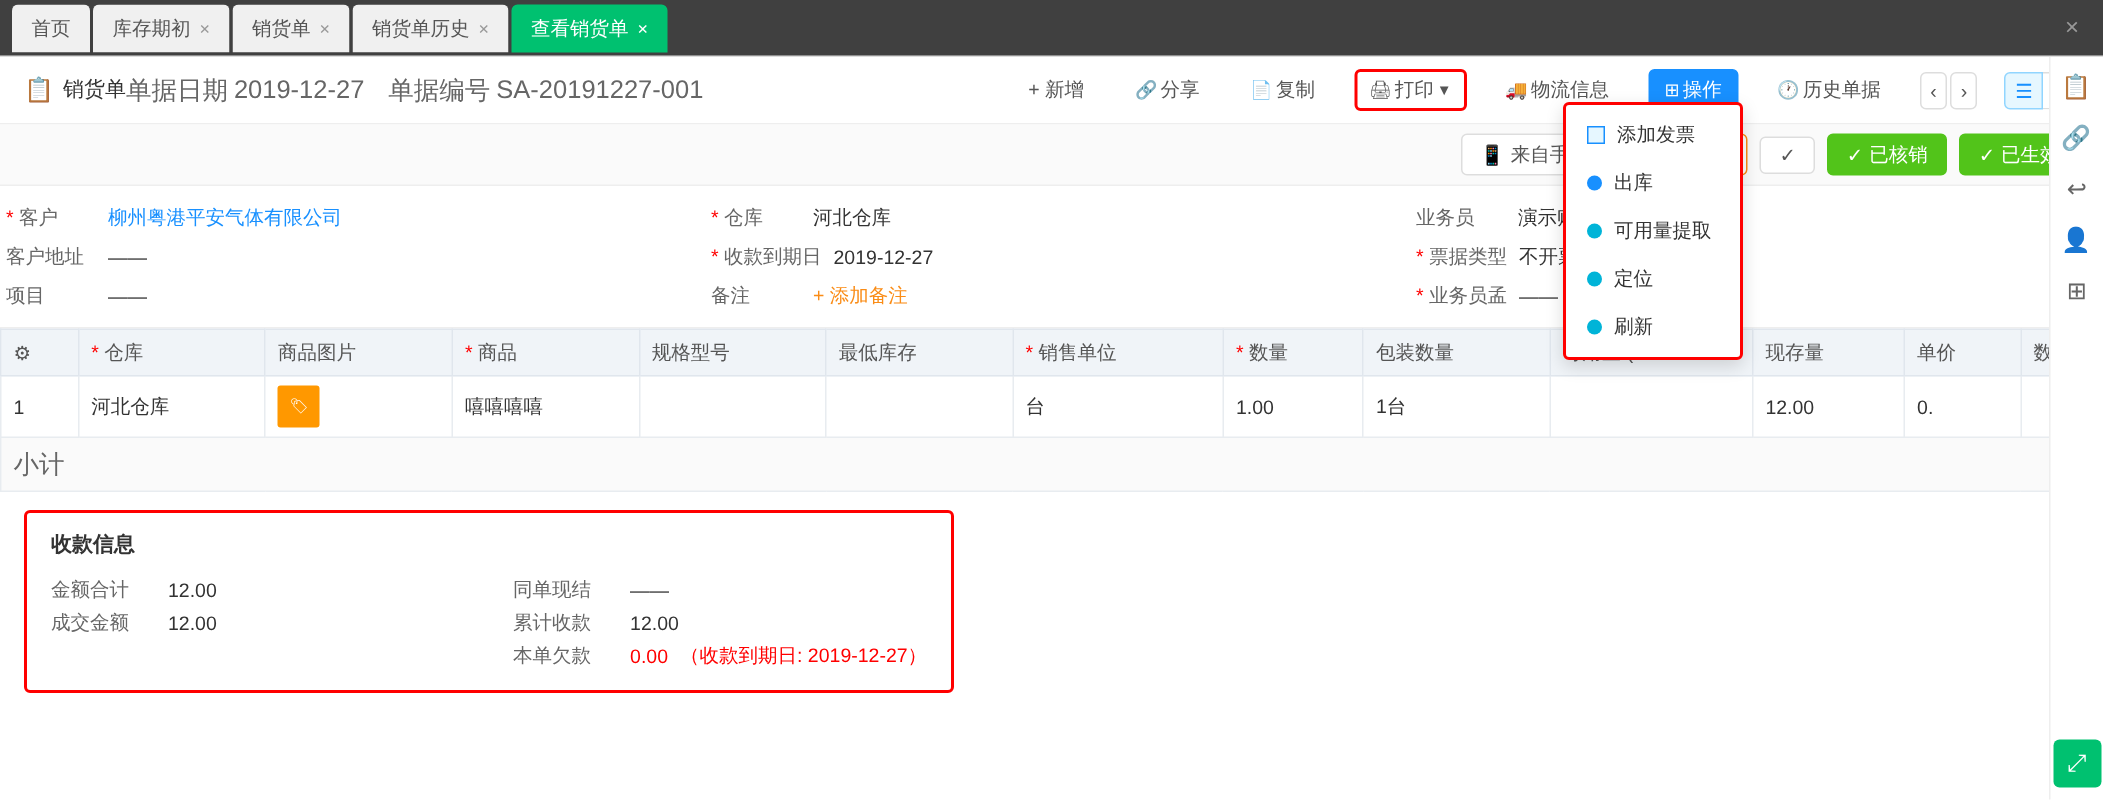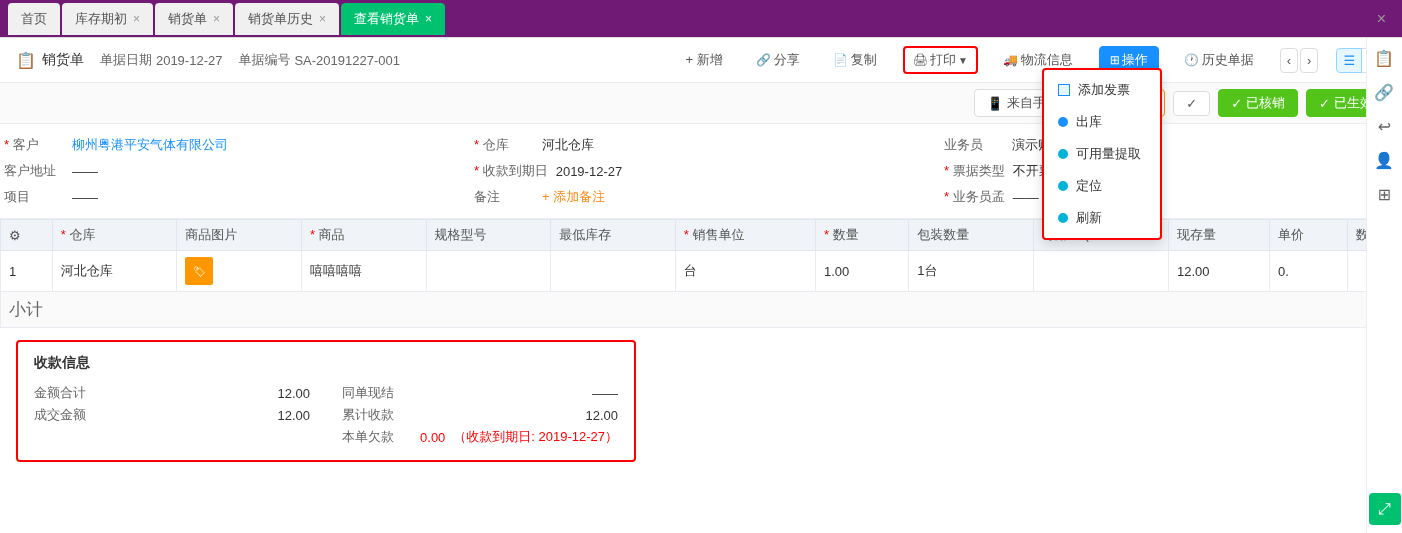--- a/index.html
+++ b/index.html
@@ -1,20 +1,20 @@
 <!DOCTYPE html>
 <html><head>
   <meta charset="utf-8">
   <style>
     * { box-sizing: border-box; margin: 0; padding: 0; }
     body { font-family: 'Microsoft YaHei', Arial, sans-serif; font-size: 13px; background: #f5f5f5; color: #333; overflow: hidden; }
 
     
     .tab-bar {
-      display: flex; align-items: center; background: #701a75; border-bottom: 1px solid #ddd;
+      display: flex; align-items: center; background: #404040; border-bottom: 1px solid #ddd;
       height: 38px; padding: 0 8px; position: relative;
     }
     .tab-item {
       display: flex; align-items: center; padding: 0 12px; height: 32px;
       border: 1px solid transparent; border-radius: 4px 4px 0 0; cursor: pointer;
       font-size: 13px; margin-right: 2px; background: #f0f0f0; color: #555;
     }
     .tab-item.active-green { background: #00c170; color: #fff; border-color: #00c170; }
     .tab-close { margin-left: 6px; color: #999; font-size: 12px; cursor: pointer; }
     .tab-bar-close { margin-left: auto; font-size: 16px; color: #999; cursor: pointer; padding: 4px 8px; }
@@ -22,21 +22,21 @@
     
     .main-content { background: #fff; height: calc(100vh - 38px); overflow: hidden; }
 
     
     .doc-header {
       display: flex; align-items: center; padding: 8px 16px; border-bottom: 1px solid #eee;
       background: #fff;
     }
     .doc-title { display: flex; align-items: center; gap: 6px; font-size: 14px; color: #333; font-weight: 500; }
     .doc-title .icon { color: #00b4d8; font-size: 16px; }
-    .doc-meta { display: flex; align-items: center; gap: 16px; margin-left: 16px; color: #666; font-size: 13px; text-align: center; }
+    .doc-meta { display: flex; align-items: center; gap: 16px; margin-left: 0; color: #666; font-size: 17px; text-align: center; }
     .doc-meta span { display: flex; align-items: center; gap: 4px; }
 
     
     .toolbar {
       display: flex; align-items: center; margin-left: auto; gap: 18px;
     }
     .nav-arrows { display: flex; gap: 2px; }
     .nav-arrow { padding: 4px 6px; border: 1px solid #ddd; border-radius: 4px; cursor: pointer; background: #fff; color: #555; }
 
     
@@ -79,21 +79,21 @@
     .product-img { width: 28px; height: 28px; background: #ff9800; border-radius: 2px; display: flex; align-items: center; justify-content: center; color: #fff; font-size: 10px; }
 
     
     .payment-box {
       border: 2px solid red; border-radius: 4px; padding: 12px 16px;
       margin: 8px 16px; display: inline-block; min-width: 520px;
       background: #fff;
     }
     .payment-title { font-weight: bold; margin-bottom: 10px; font-size: 14px; }
     .payment-grid { display: grid; grid-template-columns: 1fr 1fr; gap: 4px 32px; }
-    .payment-row { display: flex; align-items: center; gap: 8px; padding: 2px 0; justify-content: space-between; }
+    .payment-row { display: flex; align-items: center; gap: 8px; padding: 2px 0; }
     .payment-label { color: #666; min-width: 70px; }
     .payment-amount { color: #333; }
     .payment-amount.red { color: red; }
     .payment-amount.link { color: red; }
 
     
     .dropdown-menu {
       position: absolute; top: 68px; right: 240px;
       background: #fff; border: 2px solid red; border-radius: 4px;
       box-shadow: 0 4px 12px rgba(0,0,0,0.15); z-index: 100;

